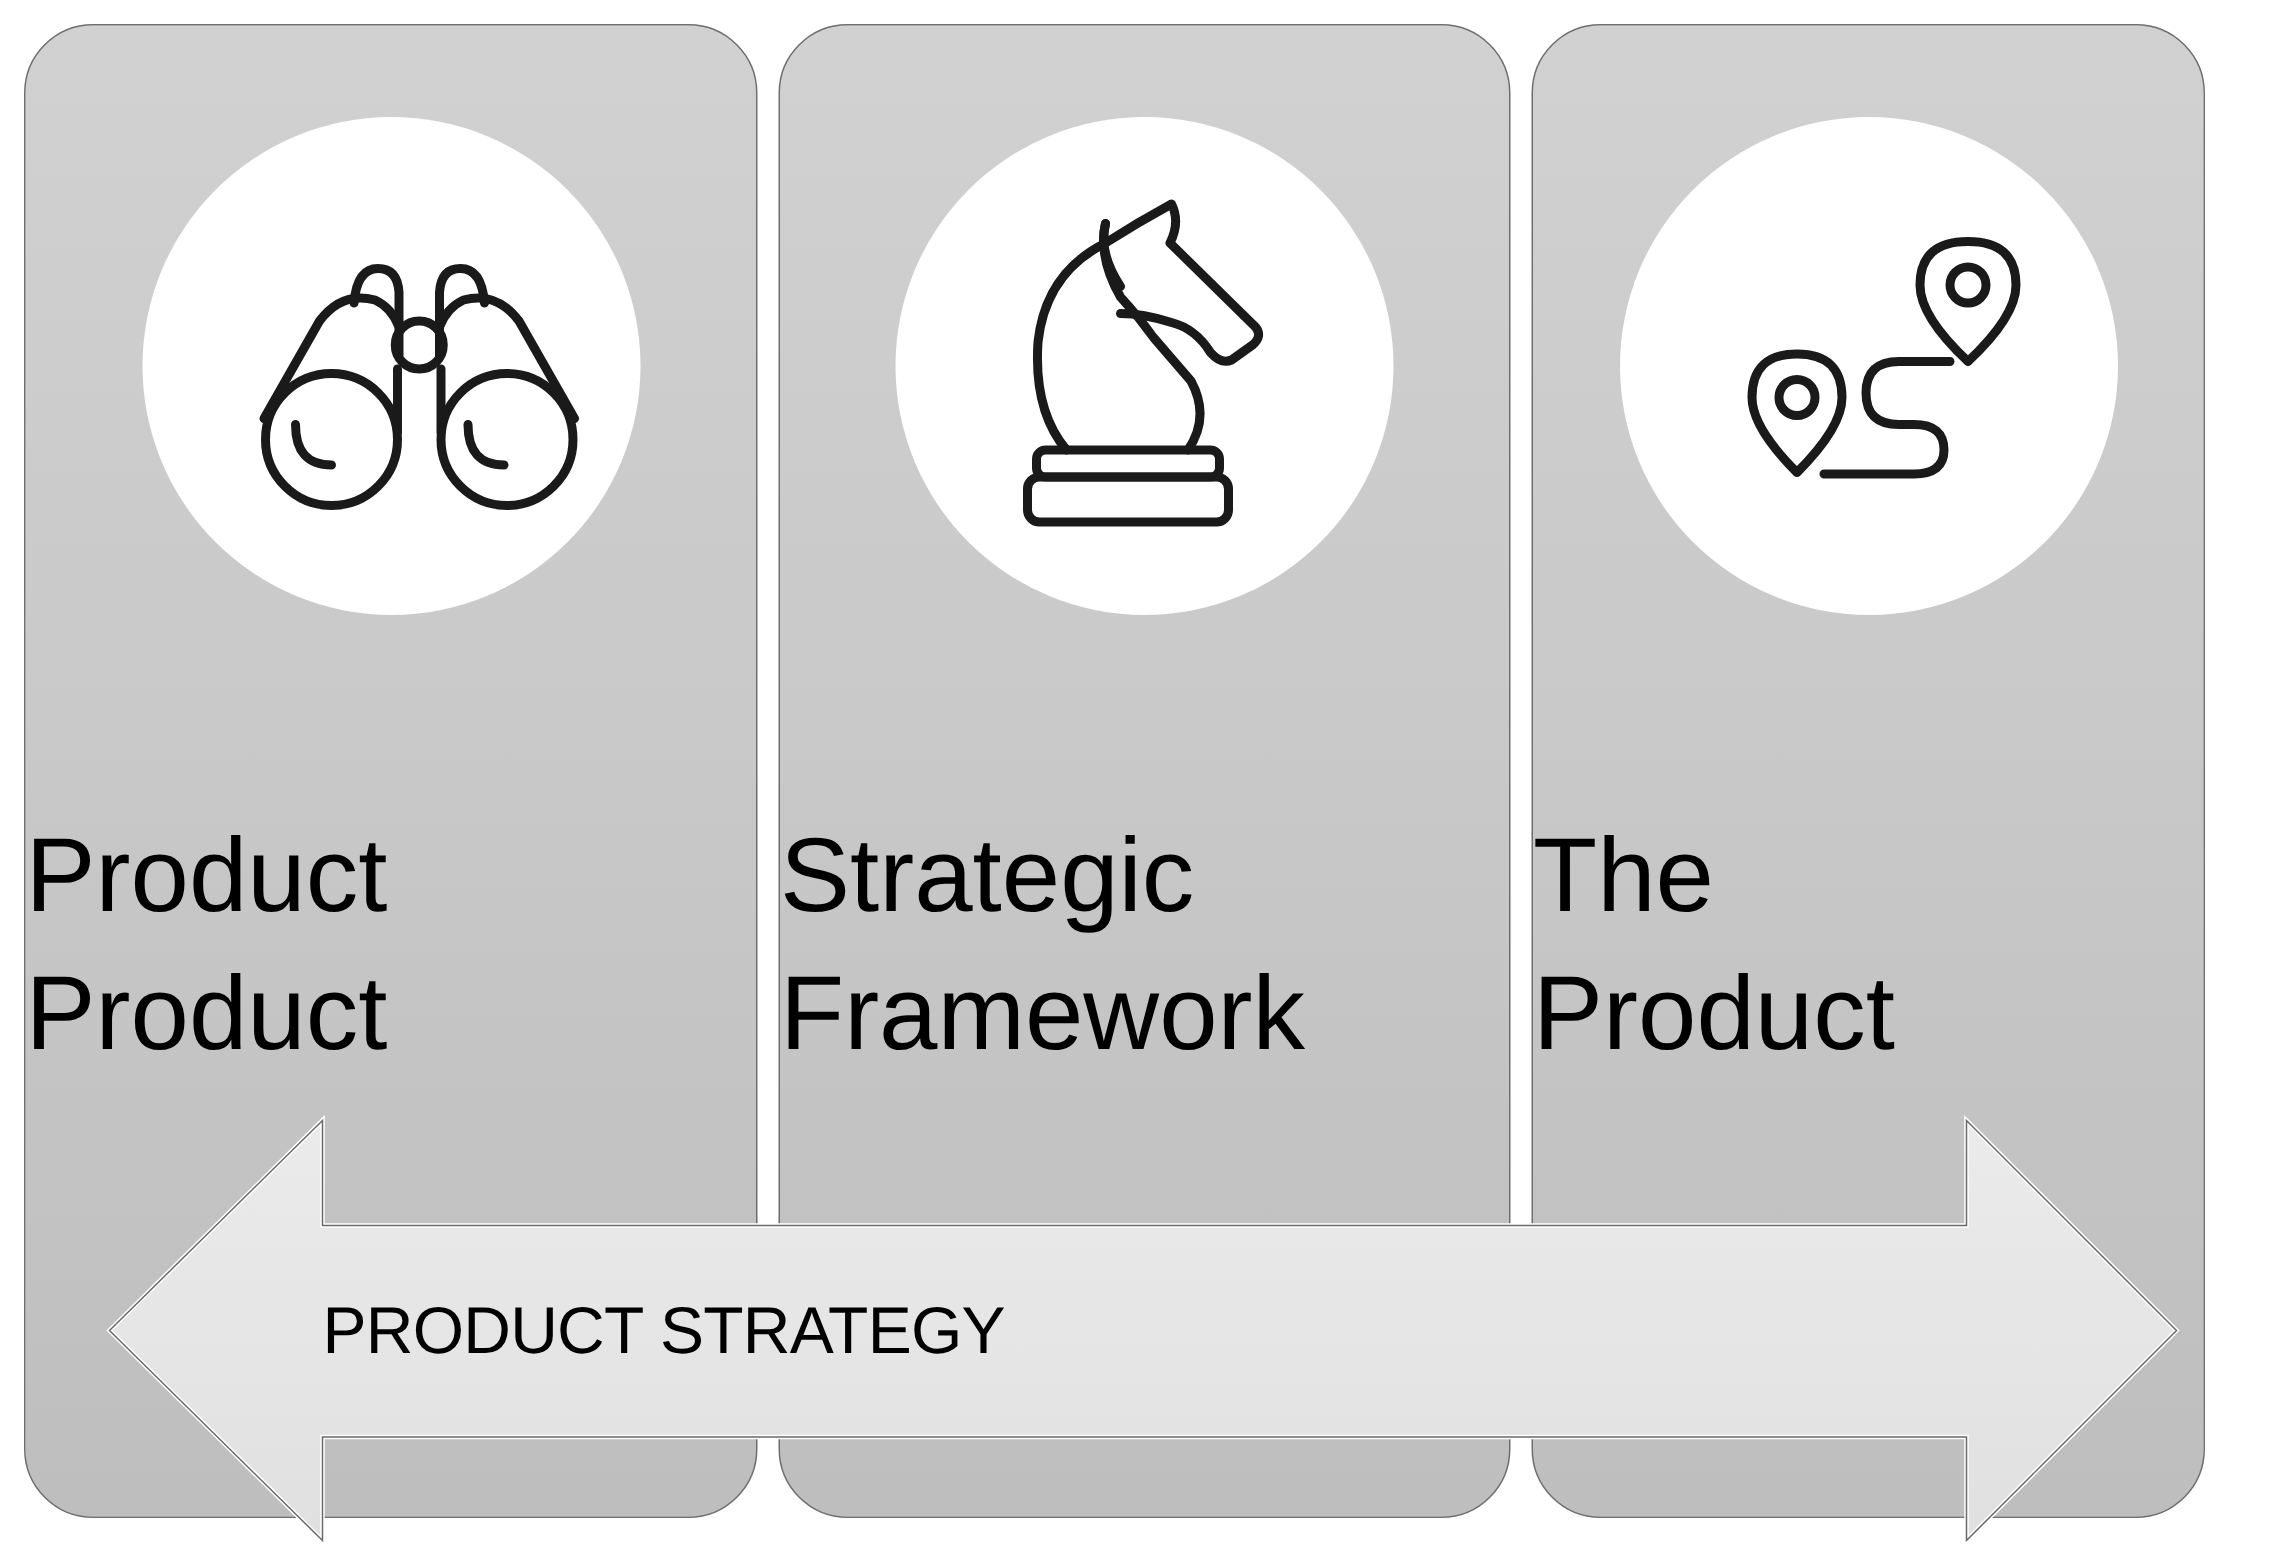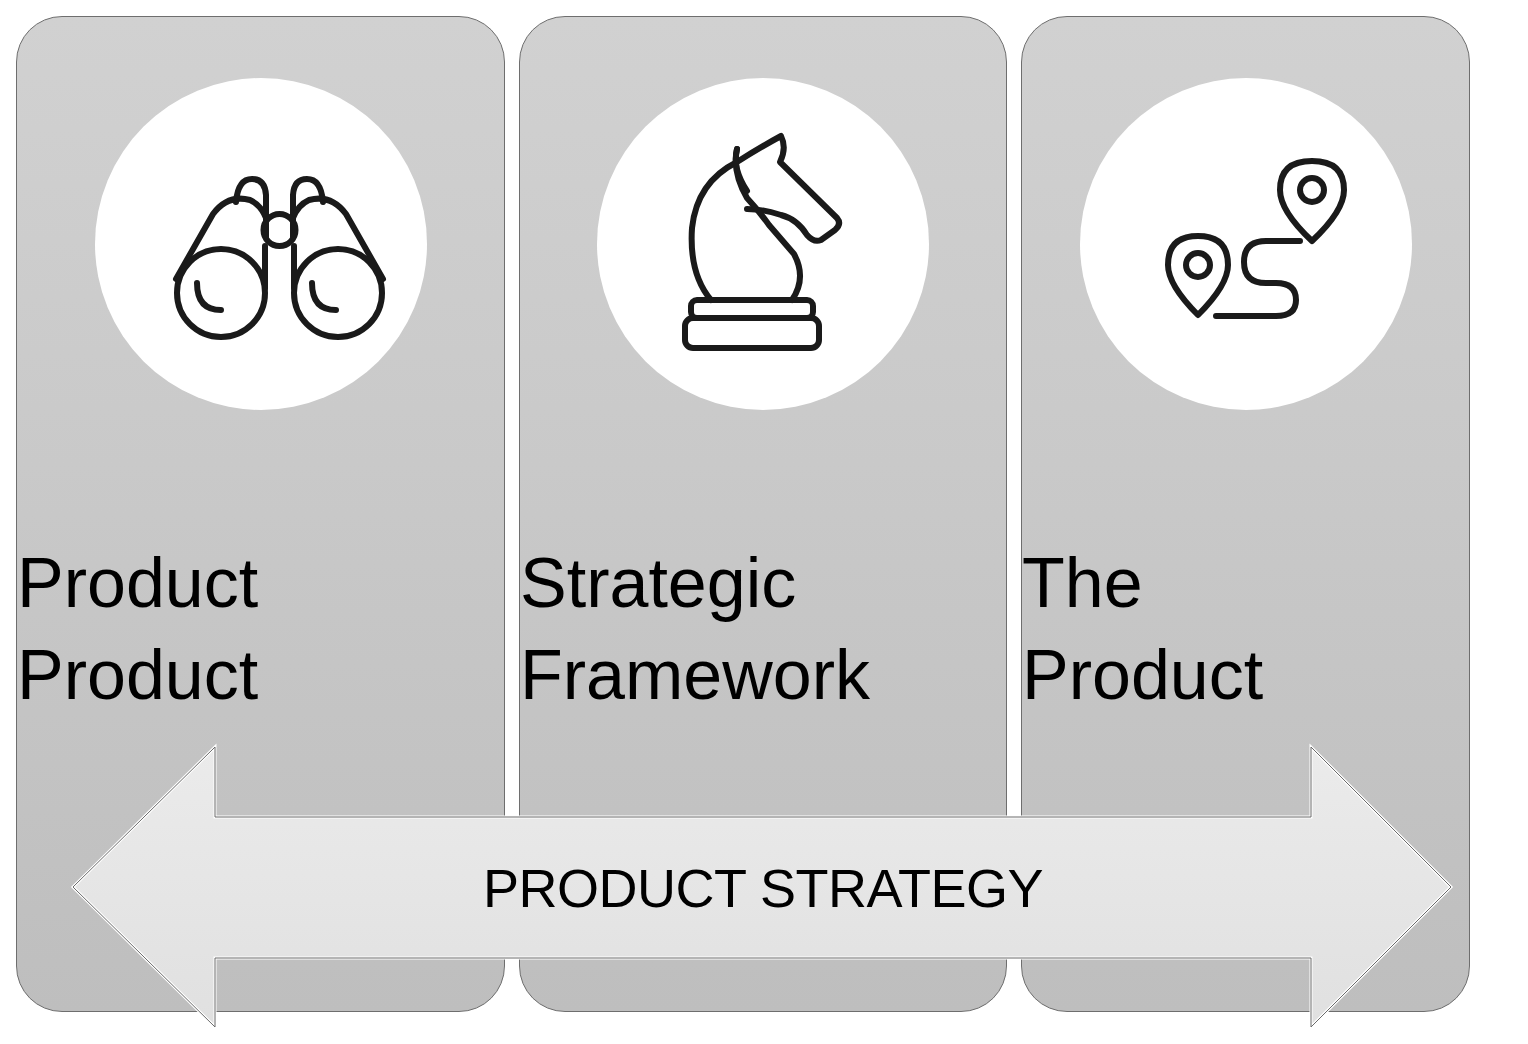--- a/index.html
+++ b/index.html
@@ -21,21 +21,21 @@
     .circle svg { position: absolute; left: 0; top: 0; width: 332px; height: 332px; }
     .title {
       position: absolute; left: 0; right: 0; top: 520px;
       text-align: left; font-size: 70px; line-height: 92px;
       color: #000;
     }
     .title span { display: block; white-space: nowrap; }
     #arrow-svg { position: absolute; left: 0; top: 0; width: 1528px; height: 1044px; pointer-events: none; }
     .arrow-label {
       position: absolute; left: 215px; width: 1096px; top: 853px; height: 70px;
-      text-align: center; font-size: 54px; line-height: 70px; color: #000;
+      font-size: 44px; line-height: 70px; color: #000;
       letter-spacing: -0.5px; white-space: nowrap;
     }
   </style>
 </head>
 <body>
 
 <div class="panel" id="p1">
   <div class="circle">
     <svg viewBox="0 0 332 332">
       <g fill="none" stroke="#1a1a1a" stroke-width="6" stroke-linecap="round" stroke-linejoin="round">

